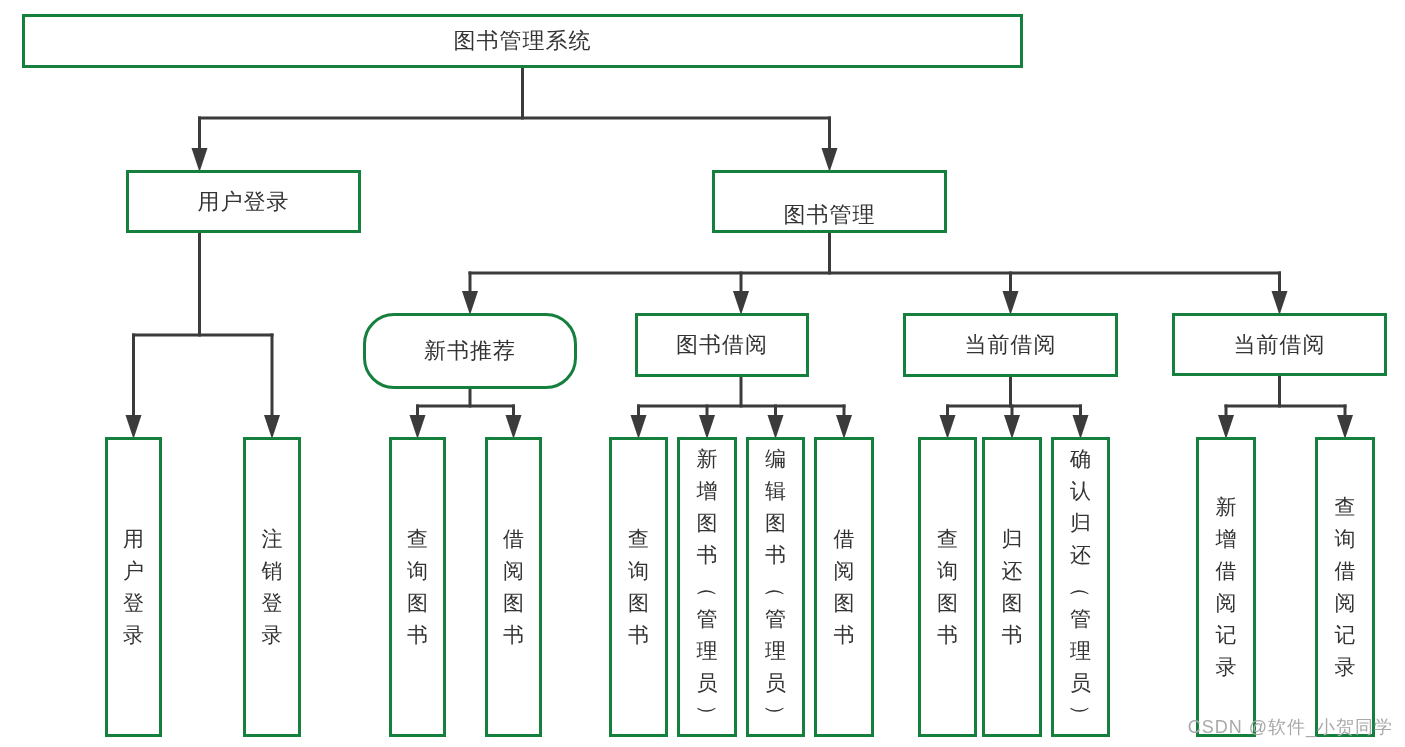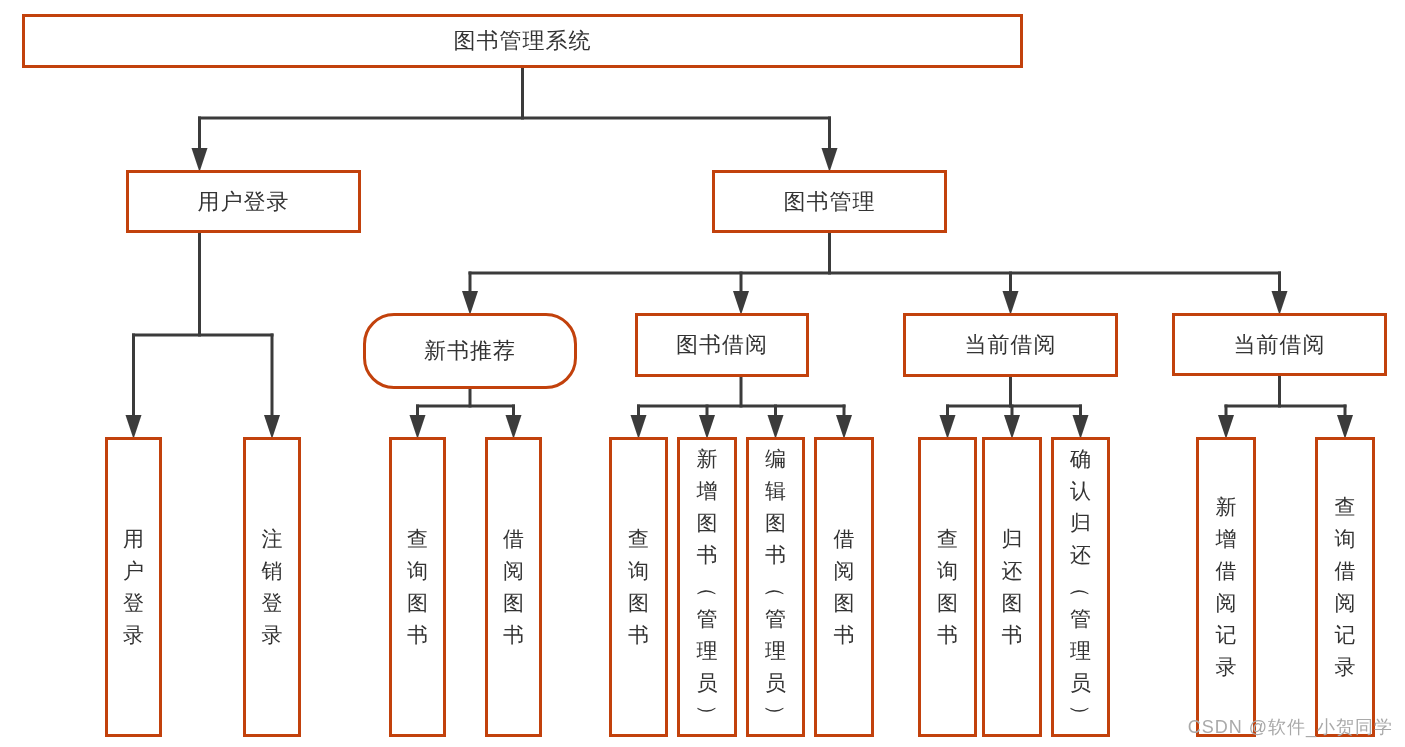--- a/index.html
+++ b/index.html
@@ -7,21 +7,21 @@
     position:relative;
     width:1405px;height:747px;
     background:#ffffff;
     font-family:"Liberation Sans", sans-serif;
     overflow:hidden;
   }
   #wires{position:absolute;left:0;top:0;z-index:1;}
   .node{
     position:absolute;
     box-sizing:border-box;
-    border:3px solid #c2410c;
+    border:3px solid #15803d;
     background:#ffffff;
     display:flex;align-items:center;justify-content:center;
     z-index:2;
   }
   .h-node .label{
     font-size:22px;color:#333333;letter-spacing:1px;white-space:nowrap;
   }
   .v-node .label{
     display:flex;flex-direction:column;align-items:center;justify-content:center;
   }
@@ -112,21 +112,21 @@
       </div>
     </div>
     <div class="node v-node" style="left: 243px; top: 437px; width: 58px; height: 300px;">
       <div class="label">
         <div class="ch">注</div>
         <div class="ch">销</div>
         <div class="ch">登</div>
         <div class="ch">录</div>
       </div>
     </div>
-    <div class="node h-node" style="left: 712px; top: 170px; width: 235px; height: 63px;">
+    <div class="node h-node" style="left: 712px; top: 170px; width: 235px; height: 63px; align-items: flex-end;">
       <div class="label">图书管理</div>
     </div>
     <div class="node h-node" style="left: 363px; top: 313px; width: 214px; height: 76px; border-radius: 31px;">
       <div class="label">新书推荐</div>
     </div>
     <div class="node v-node" style="left: 389px; top: 437px; width: 57px; height: 300px;">
       <div class="label">
         <div class="ch">查</div>
         <div class="ch">询</div>
         <div class="ch">图</div>

